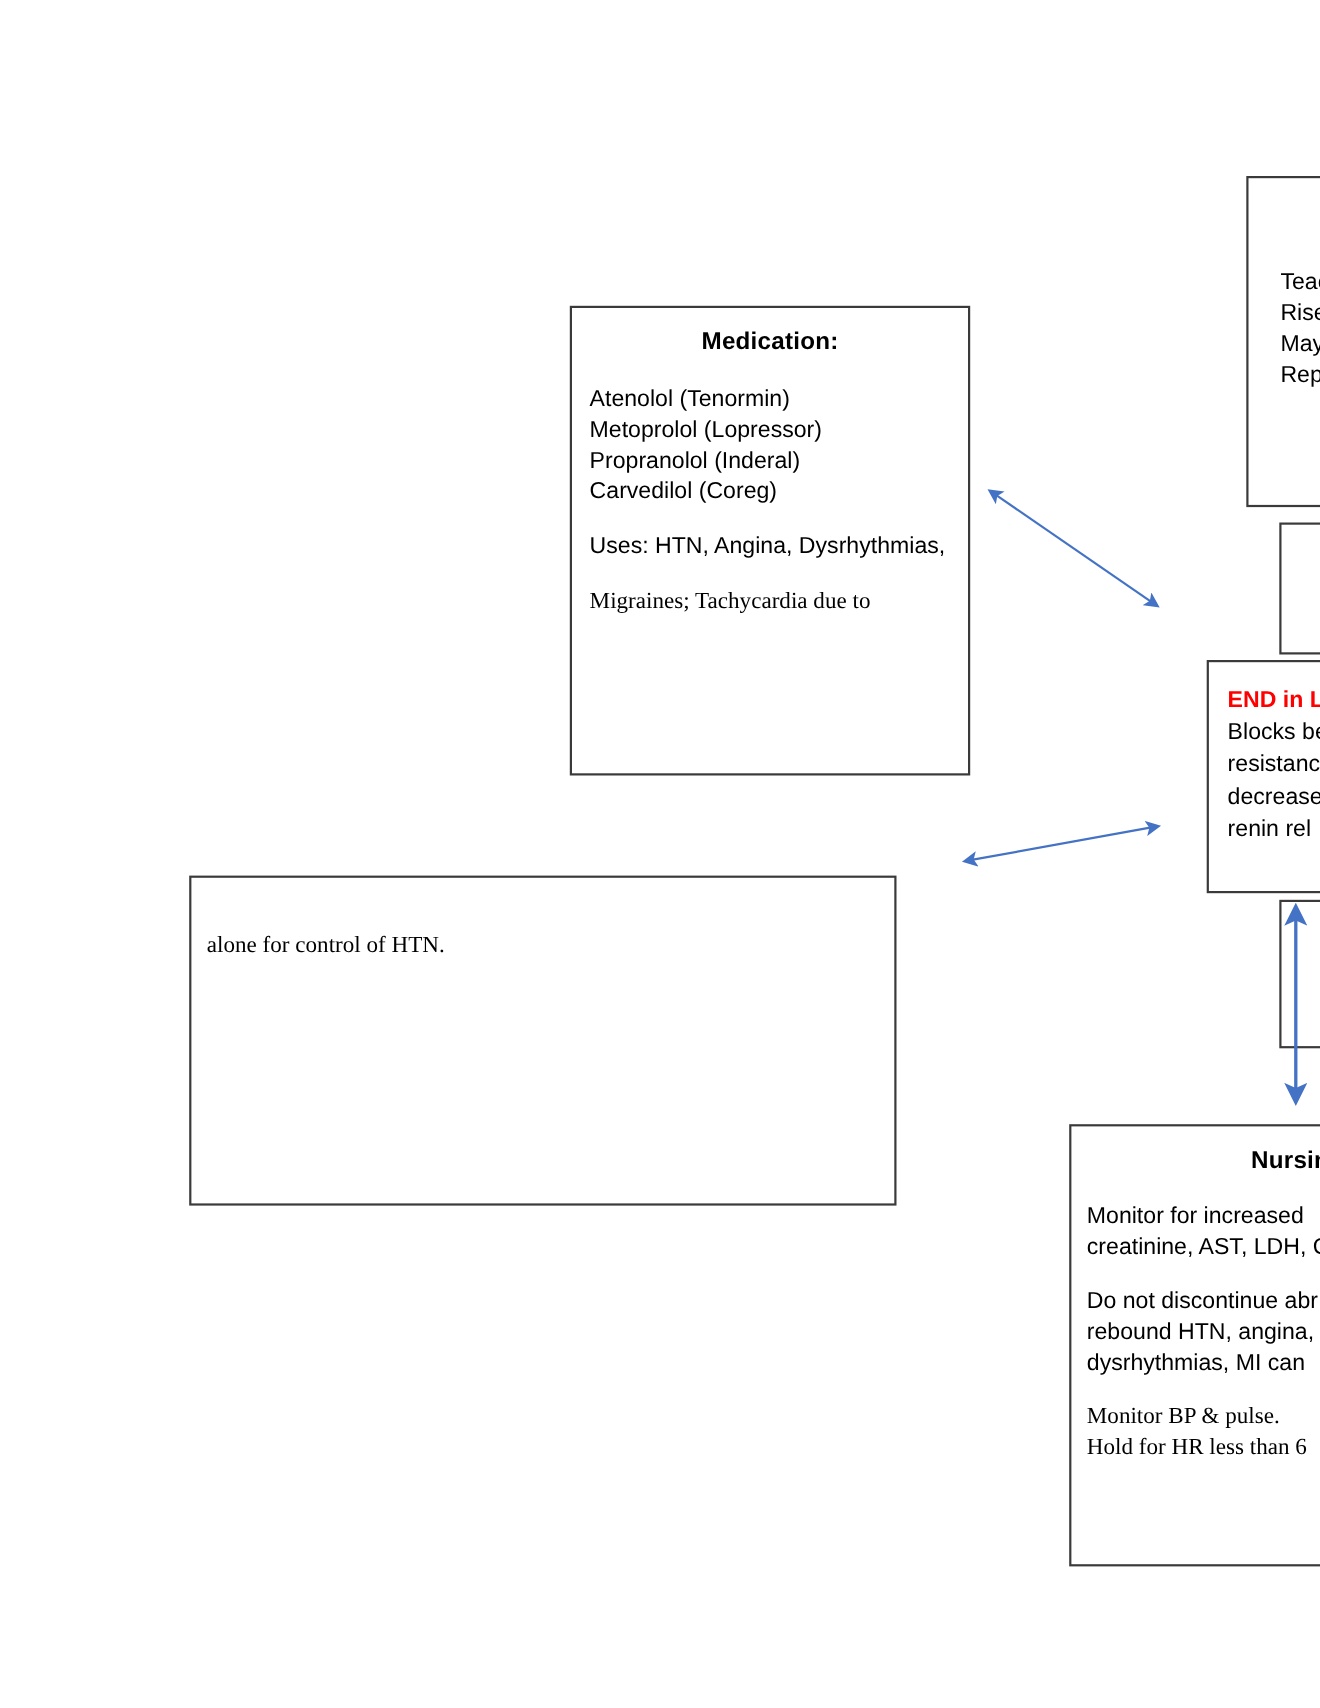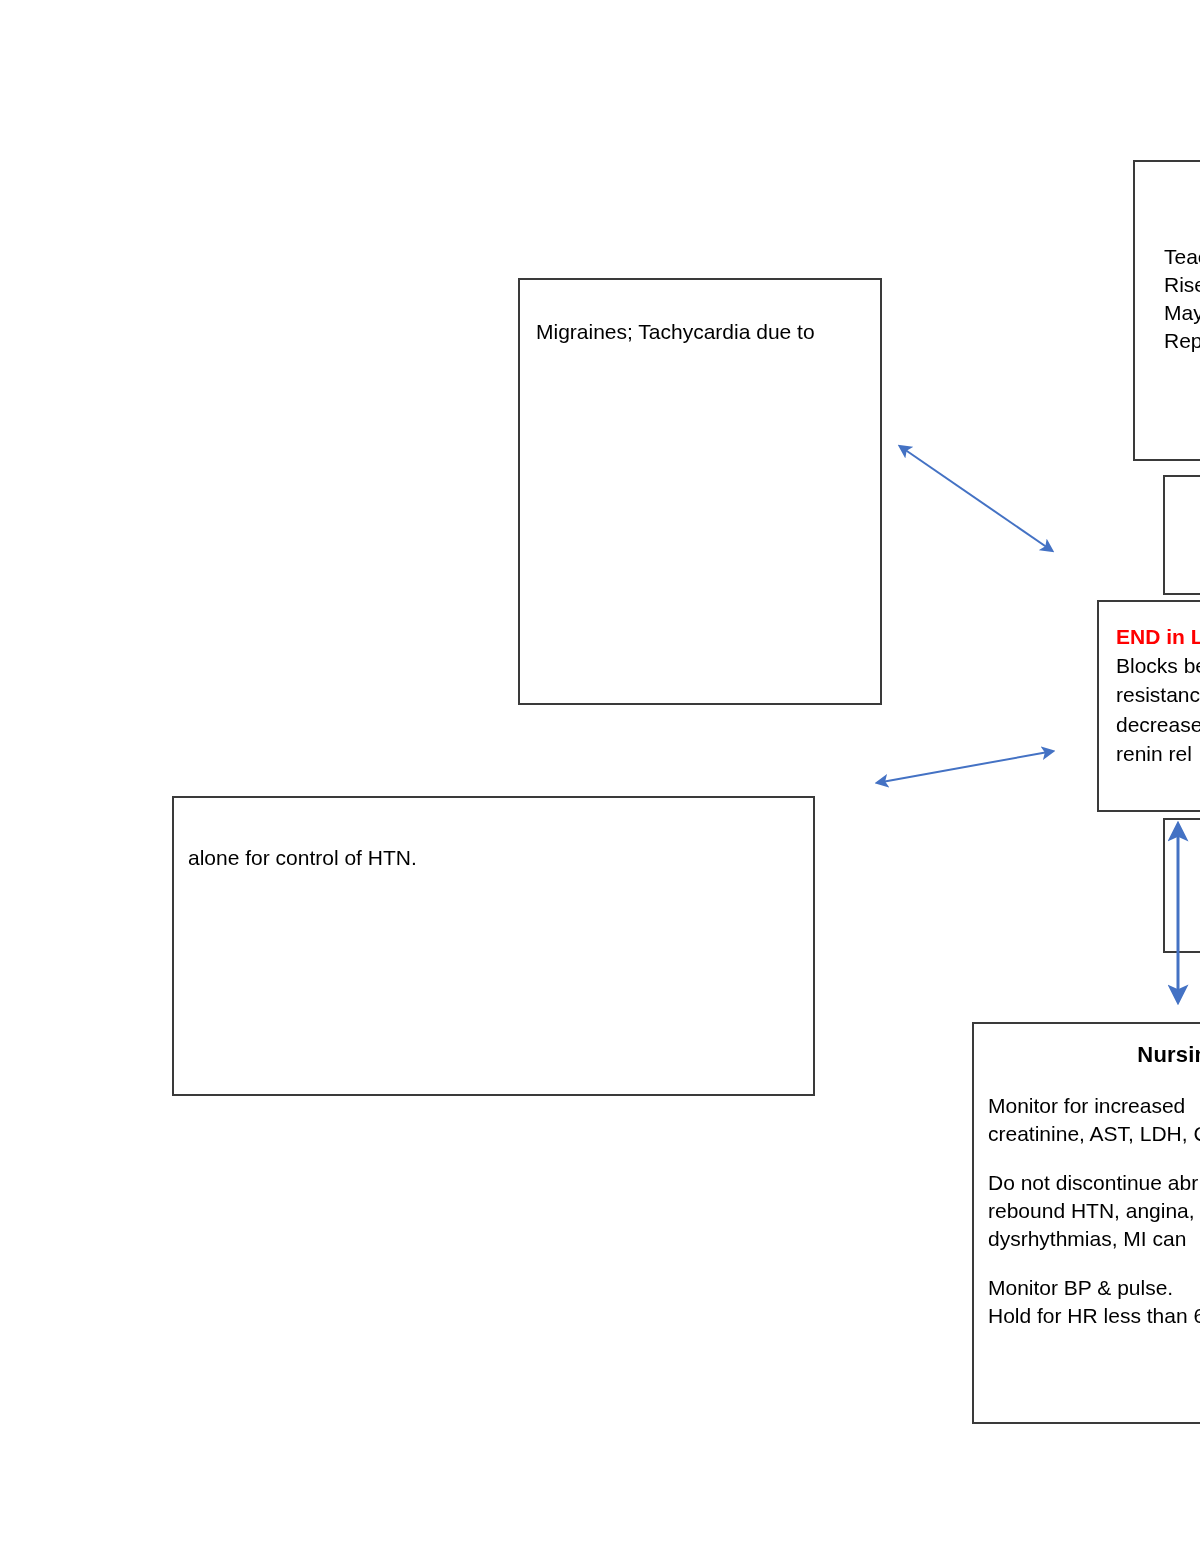--- a/index.html
+++ b/index.html
@@ -31,21 +31,21 @@
     font-size: 22px;
     letter-spacing: 0.2px;
   }
   .box-body {
     font-size: 21px;
     line-height: 1.34;
   }
   .para {
     margin: 0 0 21px 0;
   }
-  .para:last-child { margin-bottom: 0; }
+  .para:last-child { margin-bottom: 0; font-family: Liberation Serif, serif; }
   .line { display: block; white-space: pre; }
   .b { font-weight: bold; }
   .red-bold { color: #FF0000; font-weight: bold; }
 
   
   #medication-box {
     left: 518px; top: 278px; width: 364px; height: 427px;
   }
   #medication-box .pad { padding: 17px 16px 0 16px; }
   #medication-box .box-title { margin-bottom: 26px; }
@@ -97,22 +97,30 @@
   #arrow-aa-end  { left: 868px; top: 740px; }
   #arrow-vert    { left: 1158px; top: 818px; }
 </style>
 </head>
 <body>
 
 <div id="canvas">
 
   <div class="box" id="medication-box">
     <div class="pad">
-      <div class="box-body">
-        <div class="para">
+      <div class="box-title">Medication:</div>
+      <div class="box-body">
+        <div class="para">
+          <span class="line">Atenolol (Tenormin)</span>
+          <span class="line">Metoprolol (Lopressor)</span>
+          <span class="line">Propranolol (Inderal)</span>
+          <span class="line">Carvedilol (Coreg)</span>
+        </div>
+        <div class="para">
+          <span class="line">Uses: HTN, Angina, Dysrhythmias,</span>
         </div>
         <div class="para">
           <span class="line">Migraines; Tachycardia due to</span>
         </div>
       </div>
     </div>
   </div>
 
   <div class="box" id="african-americans-box">
     <div class="pad">

